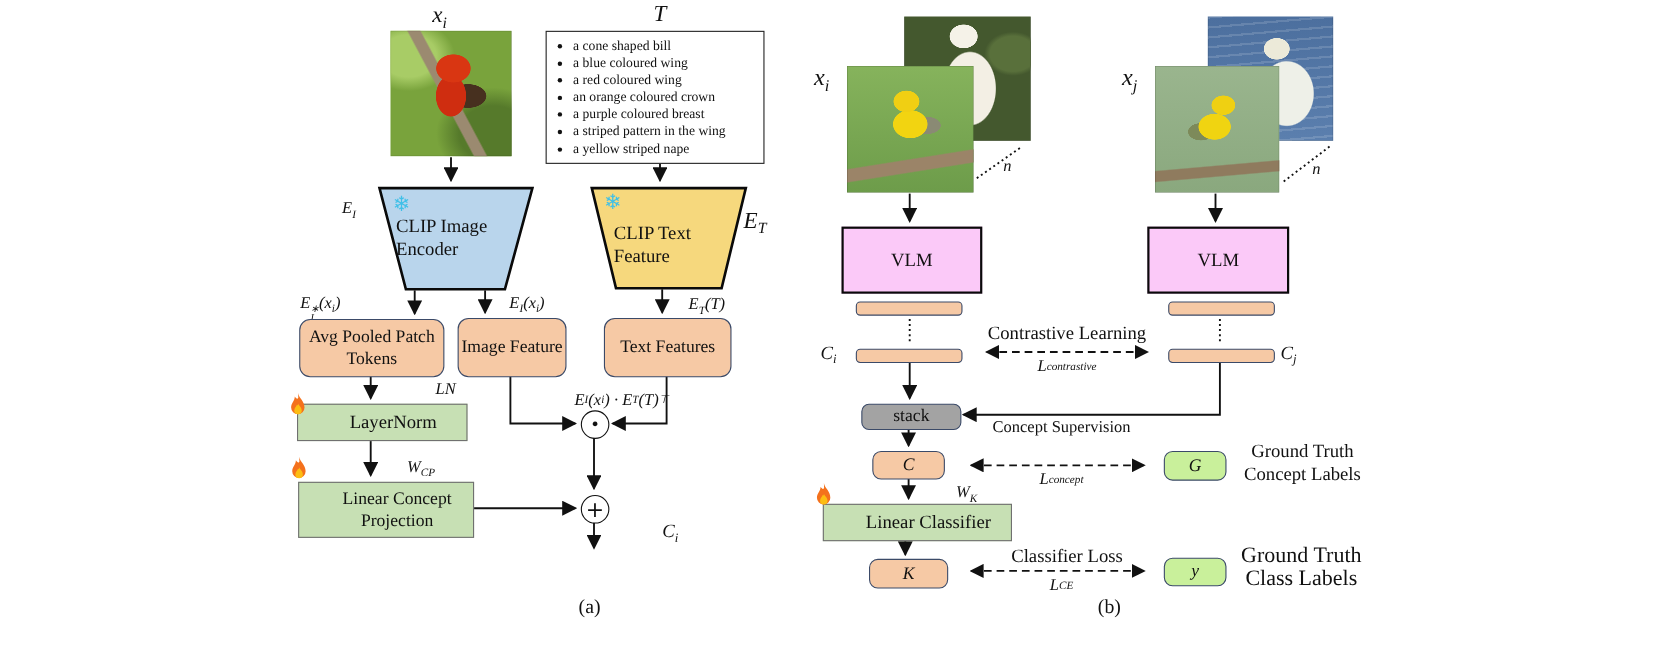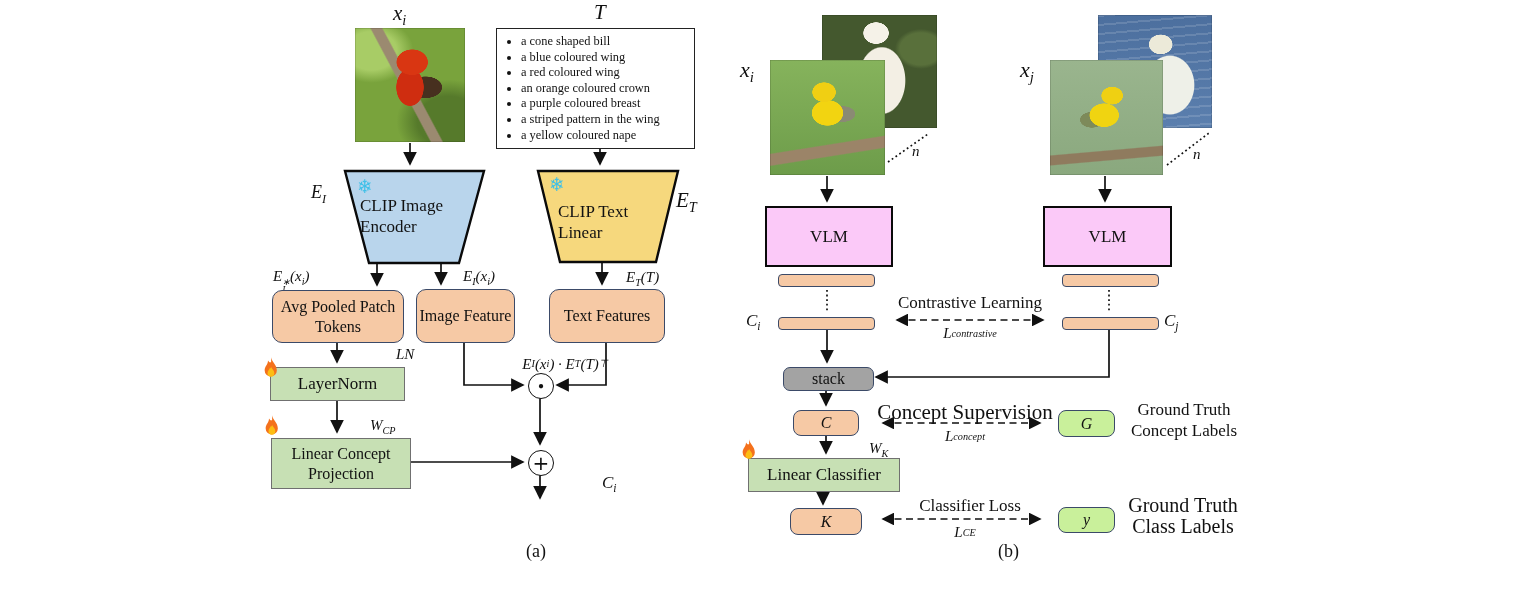--- a/index.html
+++ b/index.html
@@ -6,21 +6,21 @@
   .canvas{position:relative;width:1518px;height:593px;background:#fff;overflow:hidden;
           font-family:"Liberation Serif", serif;color:#111;}
   .abs{position:absolute;z-index:2;}
   .math{font-style:italic;}
   sub,sup{font-size:68%;line-height:0;}
   .stk{display:inline-flex;flex-direction:column;align-items:flex-start;vertical-align:-0.45em;
        font-size:62%;line-height:0.85;}
   .lbl{white-space:nowrap;}
   .ctr{display:flex;align-items:center;justify-content:center;text-align:center;}
   .peach{background:var(--peach);border:1.6px solid var(--edge);border-radius:10px;}
-  .greenbox{background:var(--green);border:1.5px solid #707070;}
+  .greenbox{background:var(--green);border:1.5px solid #707070;padding-left:20px;}
   .lgreen{background:var(--lightgreen);border:1.4px solid var(--edge);border-radius:8px;}
   .whitebox{background:#a3a3a3;border:1.5px solid var(--edge);border-radius:7px;}
   .bar{background:var(--peach);border:1.3px solid var(--edge);border-radius:4px;}
   .vlm{background:var(--pink);border:2.8px solid #0a0a0a;}
   .snow{font-family:"DejaVu Sans", sans-serif;color:var(--snowflake);font-size:19px;line-height:1;}
   .op{width:24px;height:24px;border:1.8px solid #111;border-radius:50%;background:#fff;
       display:flex;align-items:center;justify-content:center;}
   .opdot{font-size:10px;line-height:1;}
   .opplus{font-size:20px;line-height:18px;font-family:"DejaVu Sans", sans-serif;}
   svg.wires{position:absolute;left:0;top:0;z-index:1;}
@@ -112,38 +112,38 @@
 
   <div class="abs lbl math" style="left:594px;top:0px;font-size:21px;">T</div>
   <div class="abs tbox" style="left:496px;top:28px;width:197px;height:119px;">
     <ul>
       <li>a cone shaped bill</li>
       <li>a blue coloured wing</li>
       <li>a red coloured wing</li>
       <li>an orange coloured crown</li>
       <li>a purple coloured breast</li>
       <li>a striped pattern in the wing</li>
-      <li>a yellow coloured nape</li>
+      <li>a yellow striped nape</li>
     </ul>
   </div>
 
   <div class="abs" style="left:343px;top:169px;width:143px;height:96px;">
     <svg width="143" height="96">
       <polygon points="2,2 141,2 116,94 26,94" fill="var(--blue)" stroke="#0a0a0a" stroke-width="2.4"></polygon>
     </svg>
     <div class="trapLbl" style="left:17px;top:26px;width:110px;">CLIP Image Encoder</div>
     <span class="abs snow" style="left:14px;top:8px;">❄</span>
   </div>
-  <div class="abs lbl math" style="left:311px;top:182px;font-size:18px;">E<sub>I</sub></div>
+  <div class="abs lbl math" style="left:311px;top:182px;font-size:15px;">E<sub>I</sub></div>
 
   <div class="abs" style="left:536px;top:169px;width:144px;height:95px;">
     <svg width="144" height="95">
       <polygon points="2,2 142,2 120,93 24,93" fill="var(--yellow)" stroke="#0a0a0a" stroke-width="2.4"></polygon>
     </svg>
-    <div class="trapLbl" style="left:22px;top:32px;width:100px;">CLIP Text Linear</div>
+    <div class="trapLbl" style="left:22px;top:32px;width:100px;">CLIP Text Feature</div>
     <span class="abs snow" style="left:13px;top:6px;">❄</span>
   </div>
   <div class="abs lbl math" style="left:676px;top:188px;font-size:21px;">E<sub>T</sub></div>
 
   <div class="abs lbl math" style="left:273px;top:268px;font-size:15px;">E<span class="stk">
         <span>∗</span>
         <span>I</span>
       </span>(x<sub>i</sub>)</div>
   <div class="abs lbl math" style="left:463px;top:268px;font-size:15px;">E<sub>I</sub>(x<sub>i</sub>)</div>
   <div class="abs lbl math" style="left:626px;top:269px;font-size:15px;">E<sub>T</sub>(T)</div>
@@ -200,21 +200,21 @@
   <div class="abs bar" style="left:1062px;top:274px;width:95px;height:11px;"></div>
   <div class="abs bar" style="left:1062px;top:317px;width:95px;height:11px;"></div>
   <div class="abs lbl math" style="left:1164px;top:311px;font-size:17px;">C<sub>j</sub></div>
 
   <div class="abs ctr lbl" style="left:890px;top:293px;width:160px;font-size:17px;">Contrastive Learning</div>
   <div class="abs ctr lbl math" style="left:900px;top:325px;width:140px;font-size:15px;">L<sub>contrastive</sub></div>
 
   <div class="abs ctr whitebox" style="left:783px;top:367px;width:89px;height:22px;font-size:16px;">stack</div>
   <div class="abs ctr peach math" style="left:793px;top:410px;width:64px;height:24px;font-size:16px;border-radius:8px;">C</div>
 
-  <div class="abs ctr lbl" style="left:885px;top:400px;width:160px;font-size:21px;">Concept Supervision</div>
+  <div class="abs ctr lbl" style="left:885px;top:381px;width:160px;font-size:15px;">Concept Supervision</div>
   <div class="abs ctr lbl math" style="left:900px;top:428px;width:130px;font-size:15px;">L<sub>concept</sub></div>
   <div class="abs ctr lgreen math" style="left:1058px;top:410px;width:55px;height:25px;font-size:16px;">G</div>
   <div class="abs ctr" style="left:1118px;top:399px;width:132px;height:42px;font-size:17px;line-height:21px;">Ground Truth Concept Labels</div>
 
   <div class="abs lbl math" style="left:869px;top:440px;font-size:15px;">W<sub>K</sub></div>
   <div class="abs ctr greenbox" style="left:748px;top:458px;width:150px;height:32px;font-size:17px;">Linear Classifier</div>
   <span class="abs" style="left:739px;top:438px;z-index:3;">
     <svg class="flame" viewBox="0 0 24 28">
         <path d="M12 1 C13 7 19 9.5 19 17 A7.3 7.3 0 0 1 4.4 17 C4.4 12 8.4 10 8.4 5 C10 7.4 11.2 8.2 12.2 6.4 Z" fill="#f4711c"></path>
         <path d="M12 12.5 C13 15.5 16 16.5 16 20.3 A4.1 4.1 0 0 1 7.8 20.3 C7.8 17.5 10.2 16 10.8 13.8 C11.3 15.2 11.8 15 12 12.5 Z" fill="#fcbd13"></path>

